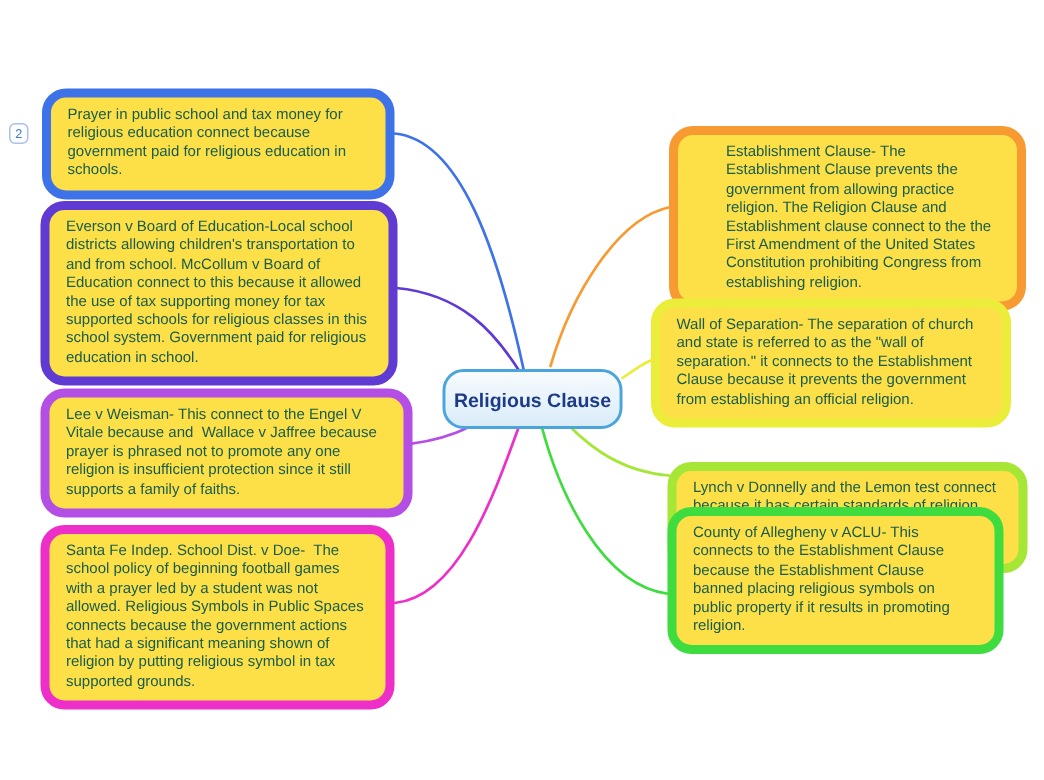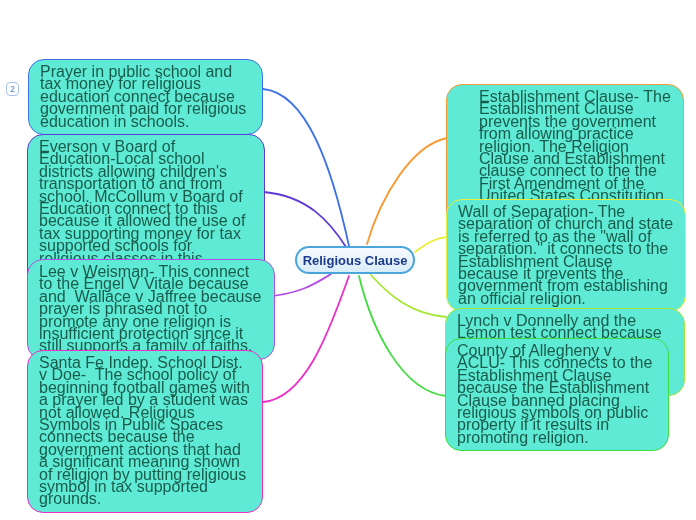--- a/index.html
+++ b/index.html
@@ -2,27 +2,27 @@
 <html><head>
 <meta charset="utf-8">
 <style>
   html,body{margin:0;padding:0;background:#ffffff;}
   .canvas{
     position:relative;width:696px;height:520px;overflow:hidden;
     font-family:"Liberation Sans",sans-serif;background:#ffffff;
   }
   #edges{position:absolute;left:0;top:0;width:696px;height:520px;}
   .branch-node{
-    position:absolute;box-sizing:border-box;background:#5eead4;
-    border:1px solid #0f766e;border-radius:16px;
-    padding:6px 11px;font-size:16px;line-height:12.4px;
+    position:absolute;box-sizing:border-box;background:#fde047;
+    border:6px solid #0f766e;border-radius:16px;
+    padding:6px 11px;font-size:10px;line-height:12.4px;
     color:#195c4c;white-space:pre-wrap;
   }
   .center-node{
-    position:absolute;left:295px;top:246px;width:120px;height:28px;
+    position:absolute;left:295px;top:246px;width:120px;height:40px;
     box-sizing:border-box;border:2px solid #4aa5dd;border-radius:14px;
     background:linear-gradient(180deg,#f7fbfe 0%,#d9ecf8 100%);
     display:flex;align-items:center;justify-content:center;
     font-size:13px;font-weight:bold;color:#1c3a8a;
   }
   .badge{
     position:absolute;left:6px;top:82px;width:13px;height:14px;
     box-sizing:border-box;border:1px solid #a9c1ec;border-radius:4px;
     background:#fbfdff;color:#4a7ad0;font-size:8.5px;
     display:flex;align-items:center;justify-content:center;
@@ -42,21 +42,21 @@
       <path d="M446,317 C410,314 388,294 371,275" fill="none" stroke="#a5e637" stroke-width="1.8" stroke-linecap="round"></path>
       <path d="M446,396 C402,391 372,330 359,276" fill="none" stroke="#3fdc3f" stroke-width="1.8" stroke-linecap="round"></path>
     </svg>
 
   <div id="branch-layer">
       <div class="branch-node" style="left: 28px; top: 59px; width: 235px; border-color: rgb(62, 114, 232);">Prayer in public school and tax money for religious education connect because government paid for religious education in schools.</div>
       <div class="branch-node" style="left: 27px; top: 134px; width: 238px; border-color: rgb(95, 59, 212);">Everson v Board of Education-Local school districts allowing children's transportation to and from school. McCollum v Board of Education connect to this because it allowed the use of tax supporting money for tax supported schools for religious classes in this school system. Government paid for religious education in school.</div>
       <div class="branch-node" style="left: 27px; top: 259px; width: 248px; border-color: rgb(180, 79, 230);">Lee v Weisman- This connect to the Engel V Vitale because and  Wallace v Jaffree because prayer is phrased not to promote any one religion is insufficient protection since it still supports a family of faiths.</div>
       <div class="branch-node" style="left: 27px; top: 350px; width: 236px; border-color: rgb(238, 46, 200);">Santa Fe Indep. School Dist. v Doe-  The school policy of beginning football games with a prayer led by a student was not allowed. Religious Symbols in Public Spaces connects because the government actions that had a significant meaning shown of religion by putting religious symbol in tax supported grounds.</div>
       <div class="branch-node" style="left: 446px; top: 84px; width: 238px; border-color: rgb(247, 154, 49); padding-left: 32px;">Establishment Clause- The Establishment Clause prevents the government from allowing practice religion. The Religion Clause and Establishment clause connect to the the First Amendment of the United States Constitution prohibiting Congress from establishing religion.</div>
-      <div class="branch-node" style="left: 446px; top: 199px; width: 240px; border-color: rgb(236, 236, 58);">Wall of Separation- The separation of church and state is referred to as the "wall of separation." it connects to the Establishment Clause because it prevents the government from establishing an official religion.</div>
+      <div class="branch-node" style="left: 434px; top: 199px; width: 240px; border-color: rgb(236, 236, 58);">Wall of Separation- The separation of church and state is referred to as the "wall of separation." it connects to the Establishment Clause because it prevents the government from establishing an official religion.</div>
       <div class="branch-node" style="left: 445px; top: 284px; width: 240px; border-color: rgb(165, 230, 55); margin-top: 24px;">Lynch v Donnelly and the Lemon test connect because it has certain standards of religion .Lynch v Donnelly has certain standards of what can pass the Lemon test.</div>
       <div class="branch-node" style="left: 445px; top: 338px; width: 224px; border-color: rgb(63, 220, 63);">County of Allegheny v ACLU- This connects to the Establishment Clause because the Establishment Clause banned placing religious symbols on public property if it results in promoting religion.</div>
     </div>
 
   <div class="center-node">
     <span>Religious Clause</span>
   </div>
 
   <div class="badge">2</div>
 </div>

